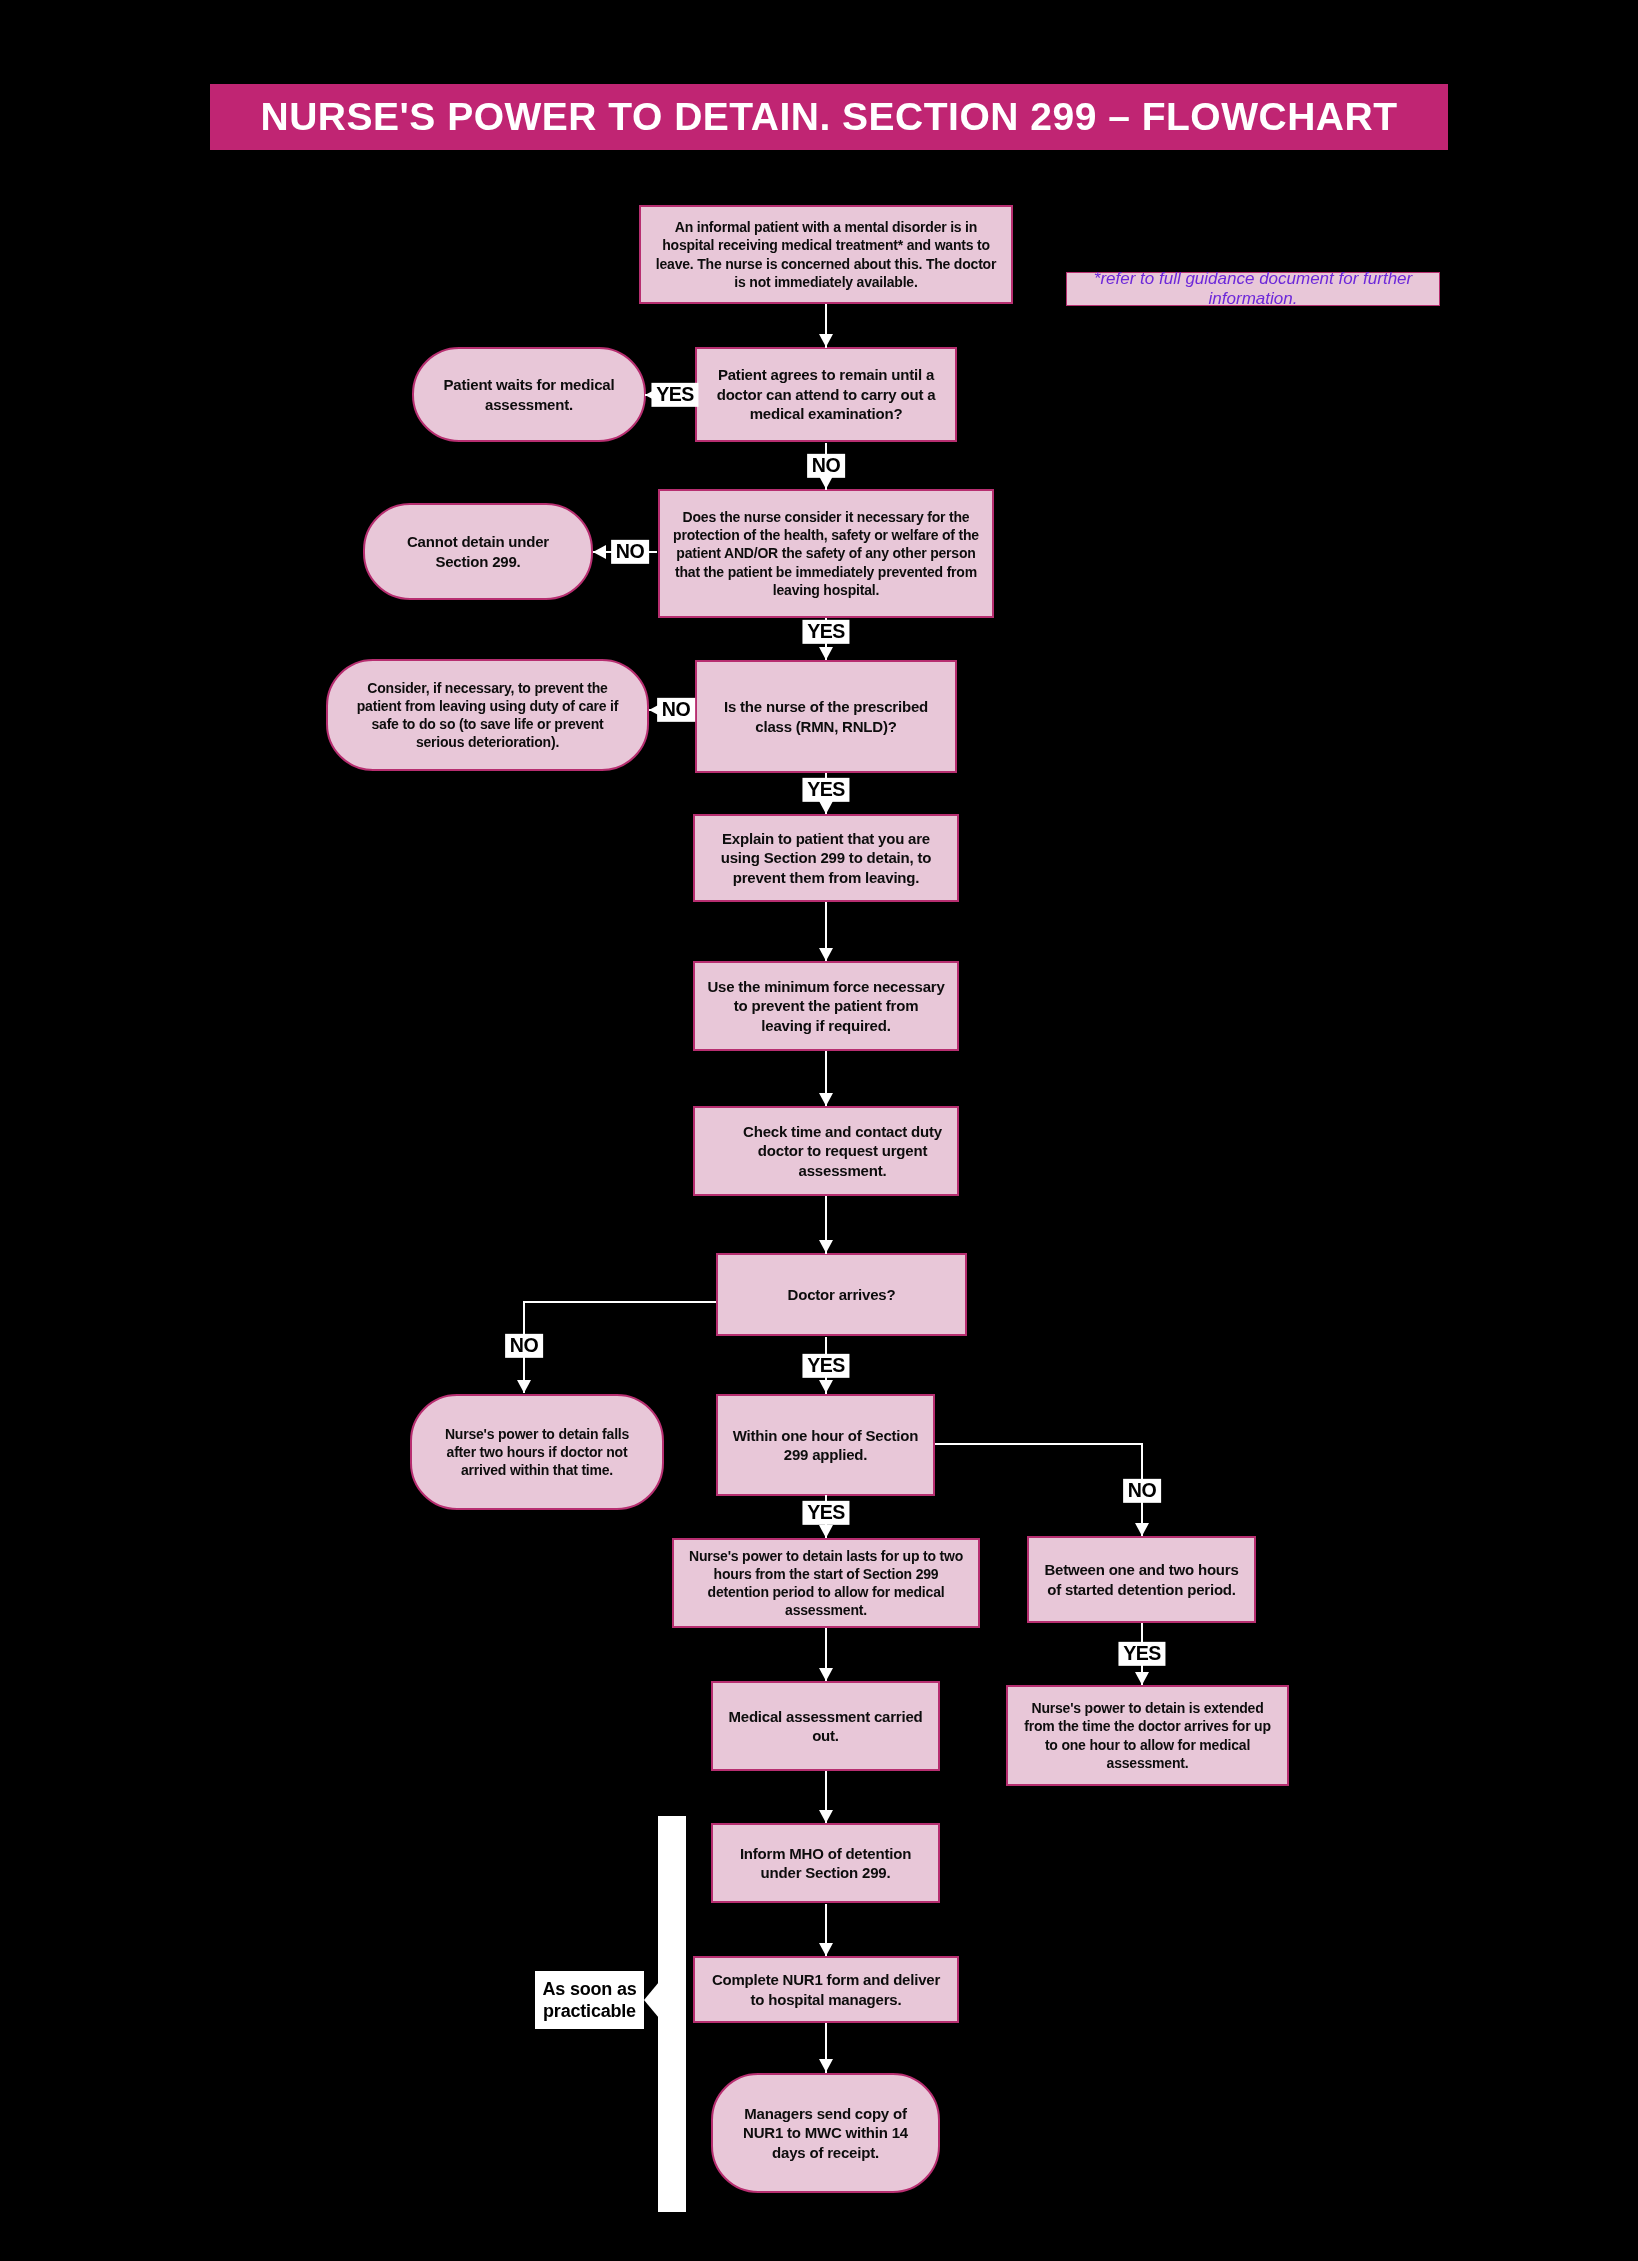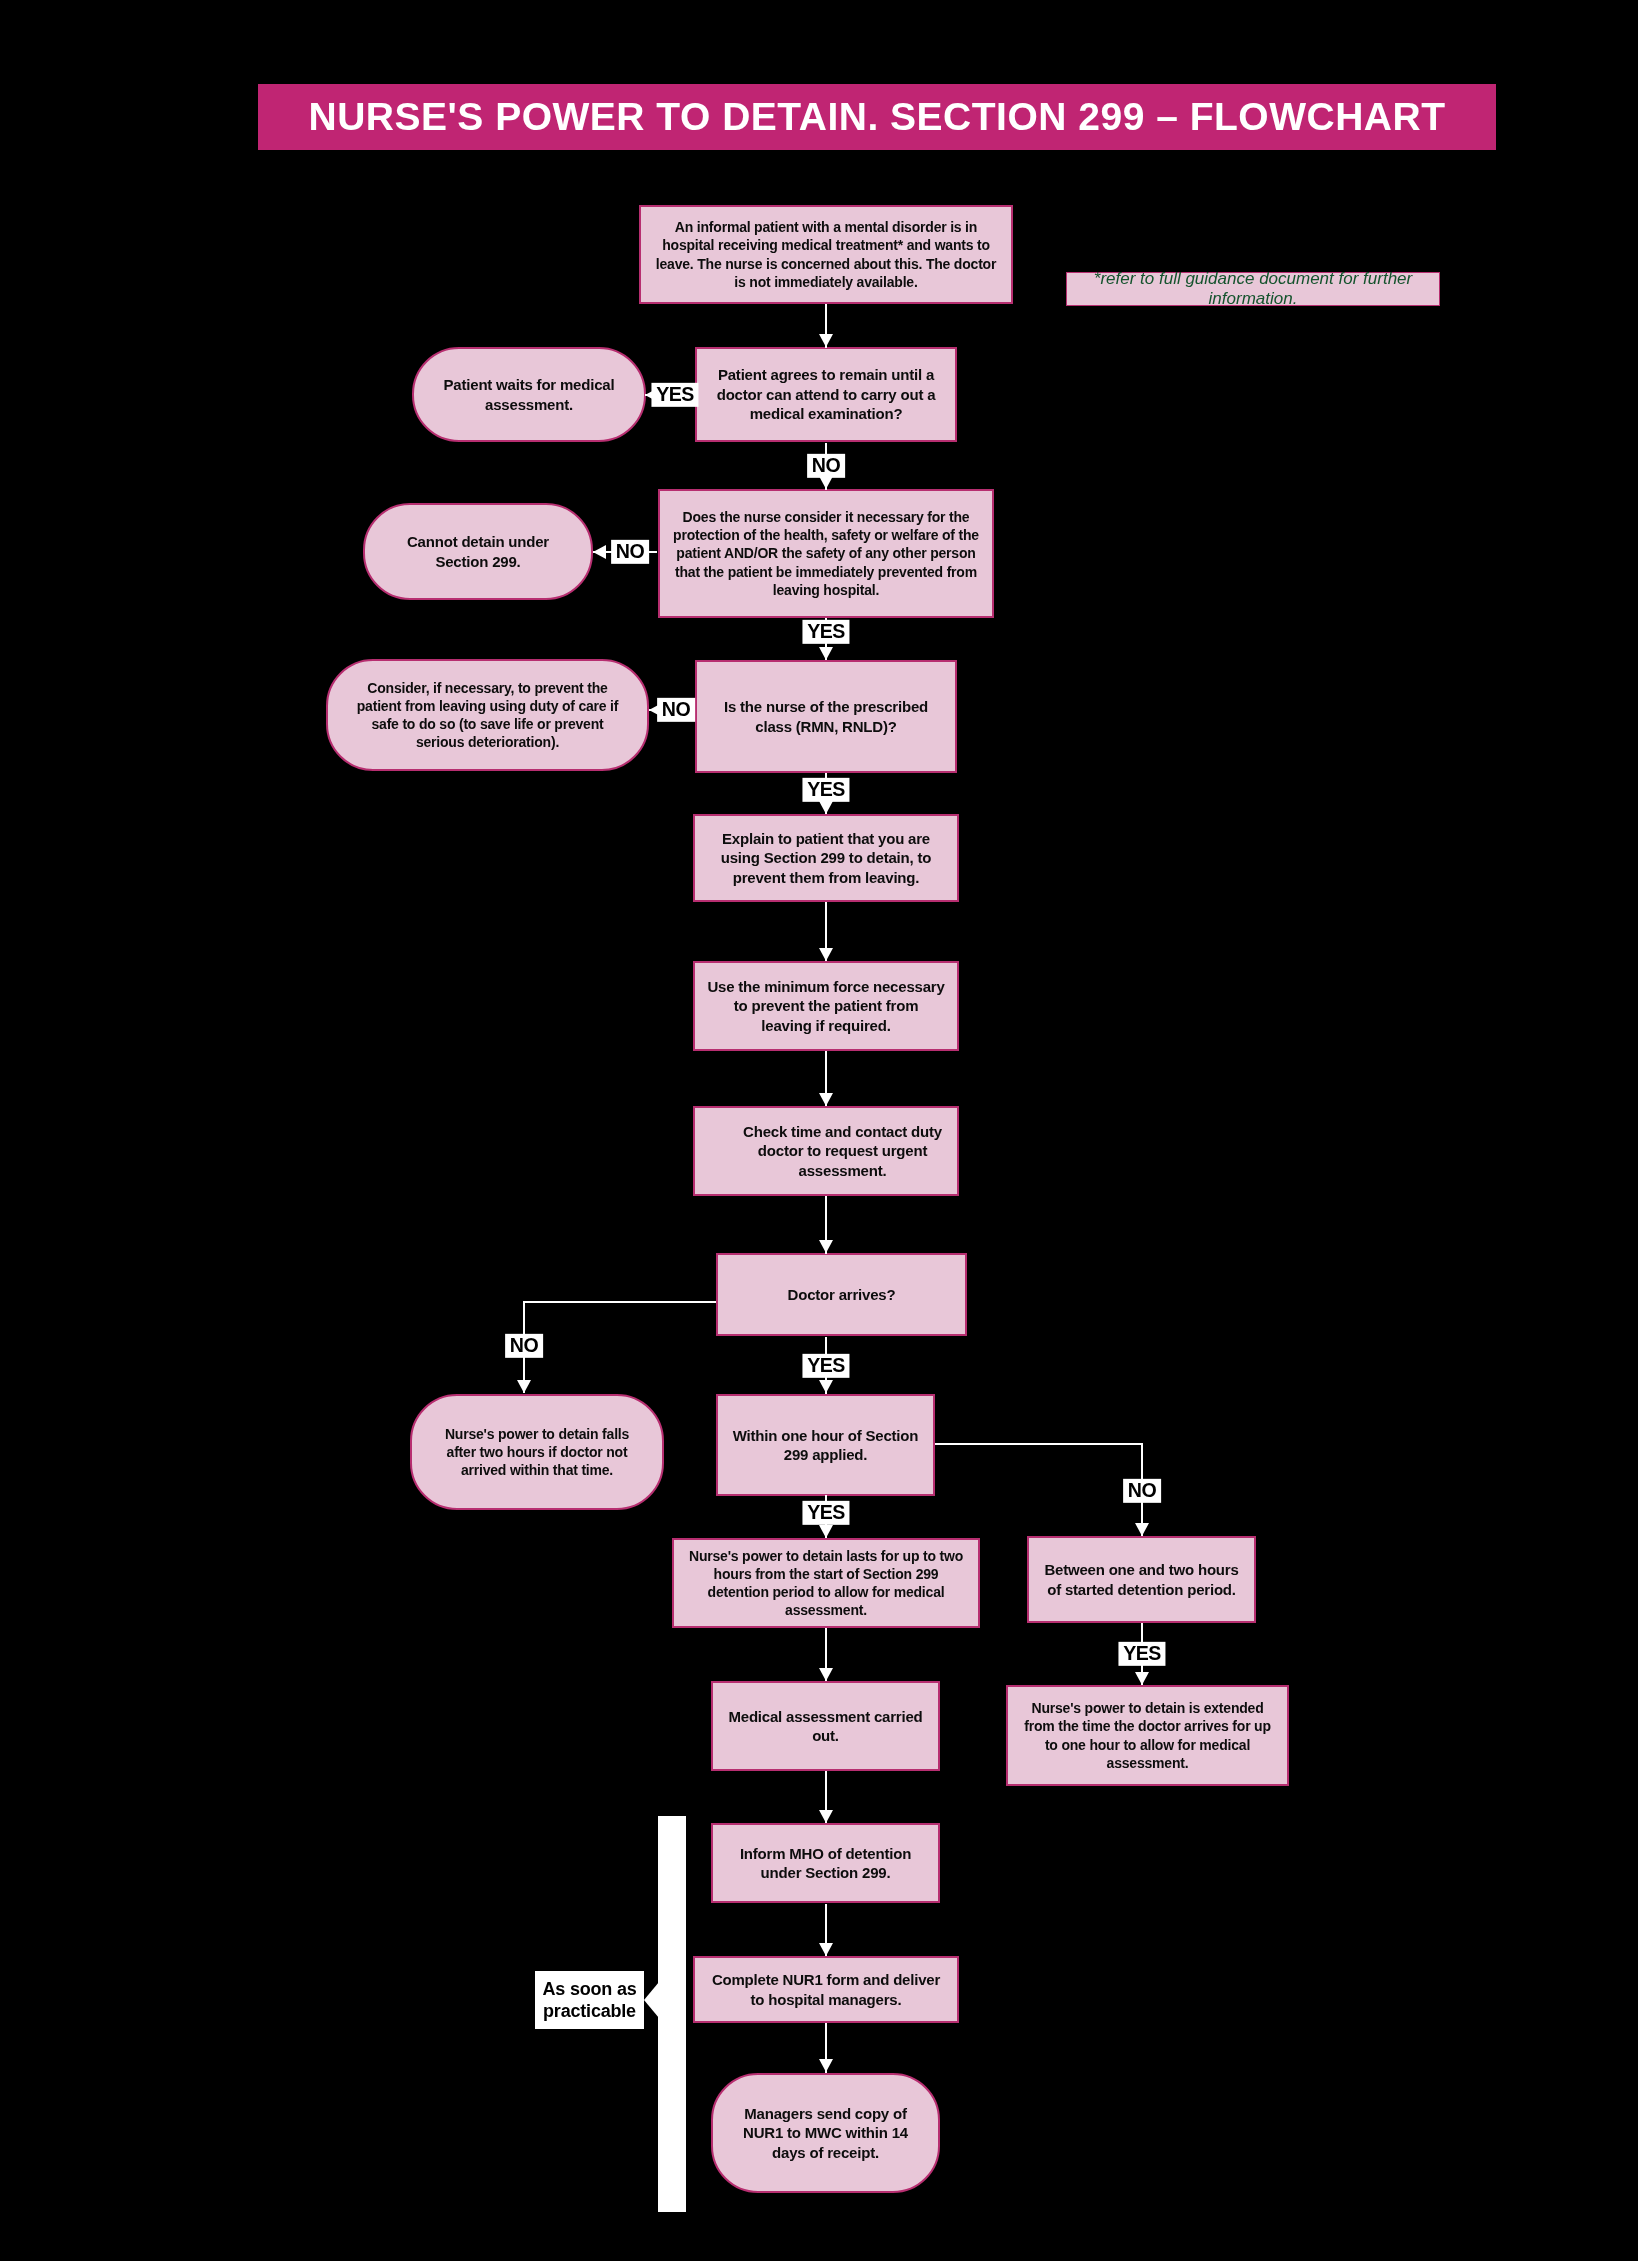--- a/index.html
+++ b/index.html
@@ -1,27 +1,27 @@
 <!DOCTYPE html>
 <html style="font-size:7.5px"><head>
 <meta charset="utf-8">
 <style>
   html,body{margin:0;padding:0;background:#000;}
   #canvas{position:relative;width:1638px;height:2261px;background:#000;overflow:hidden;
           font-family:"Liberation Sans",sans-serif;}
   .banner{position:absolute;left:210px;top:84px;width:1238px;height:66px;background:#c02573;
           color:#fff;display:flex;align-items:center;justify-content:center;
-          font-size:39px;font-weight:700;letter-spacing:0.5px;white-space:nowrap;margin-left:48px;}
+          font-size:39px;font-weight:700;letter-spacing:0.5px;white-space:nowrap;}
   .node{position:absolute;box-sizing:border-box;background:#e8c7d8;border:2.3px solid #b72e70;
         color:#0d0d0d;display:flex;align-items:center;justify-content:center;text-align:center;
         font-weight:700;font-size:15px;line-height:1.3;letter-spacing:-0.2px;padding:5.6px 12px;}
   .small{font-size:14px;}
   .pill{border-radius:47px;padding:7.5px 18.7px;}
   .note{position:absolute;box-sizing:border-box;background:#e8c7d8;border:1.9px solid #b72e70;
-        color:#14532d;display:flex;align-items:center;justify-content:center;text-align:center;
+        color:#6d28d9;display:flex;align-items:center;justify-content:center;text-align:center;
         font-style:italic;font-size:17px;padding:2.8px 7.5px;}
   .chip{position:absolute;transform:translate(-50%,-50%);background:#fff;color:#000;
         font-weight:700;font-size:19.6px;line-height:1.1;padding:1.4px 4.7px;letter-spacing:-0.5px;text-align:center;}
   .vl{position:absolute;width:1.9px;background:#fff;}
   .hl{position:absolute;height:1.9px;background:#fff;}
   .ad{position:absolute;width:0;height:0;border-left:7.5px solid transparent;
       border-right:7.5px solid transparent;border-top:13px solid #fff;transform:translateX(-50%);}
   .al{position:absolute;width:0;height:0;border-top:7.5px solid transparent;
       border-bottom:7.5px solid transparent;border-right:13px solid #fff;transform:translateY(-50%);}
   .bar{position:absolute;left:658px;top:1816px;width:28px;height:396px;background:#fff;}

